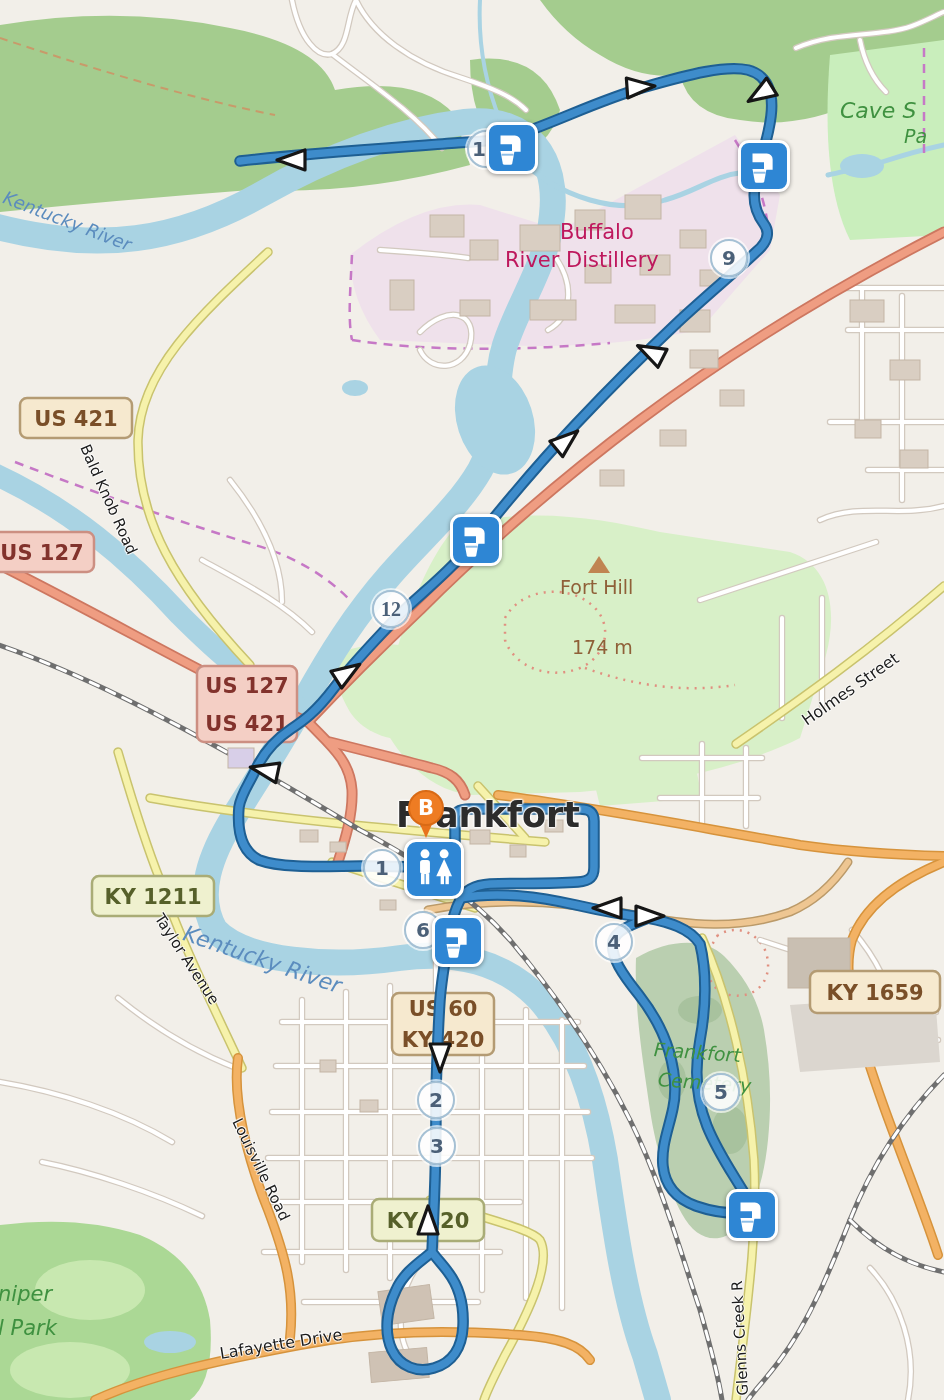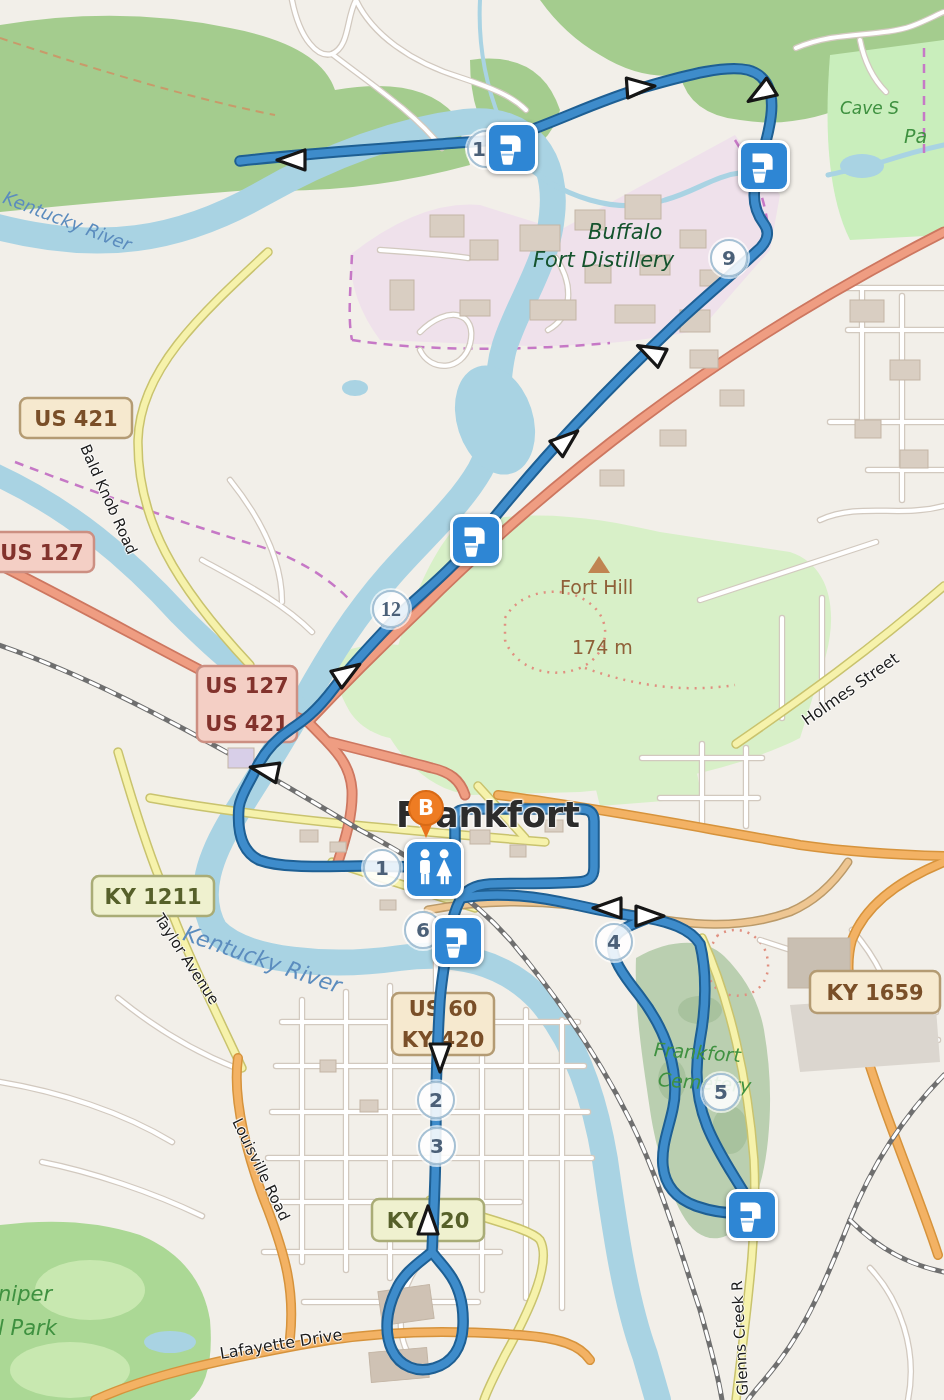--- a/index.html
+++ b/index.html
@@ -19,21 +19,21 @@
   .badge-cream{fill:#f6e9cf;stroke:#b49b73;stroke-width:2.5;}
   .badge-pink{fill:#f4cfc5;stroke:#cc8f82;stroke-width:2.5;}
   .badge-olive{fill:#eff1cf;stroke:#a9ac76;stroke-width:2.5;}
   .badge-label{font:600 21px "DejaVu Sans",sans-serif;text-anchor:middle;}
   .badge-label.cream{fill:#7a4f28;} .badge-label.pink{fill:#82322c;} .badge-label.olive{fill:#56602a;}
 
   
   .map-label{position:absolute;white-space:nowrap;transform-origin:0 50%;line-height:1;pointer-events:none;}
   .lbl-water{color:#5b8cbe;font-style:italic;}
   .lbl-green{color:#3f9140;font-style:italic;}
-  .lbl-industrial{color:#14532d;font-style:italic;padding-left:28px;}
+  .lbl-industrial{color:#be185d;}
   .lbl-peak{color:#8f6038;}
   .lbl-road{color:#1c1c1c;text-shadow:-1px 0 1px #fff,1px 0 1px #fff,0 -1px 1px #fff,0 1px 1px #fff;}
   .lbl-city{color:#2c2c2c;font-weight:600;text-shadow:-1px 0 2px #fff,1px 0 2px #fff,0 -1px 2px #fff,0 1px 2px #fff;}
   .peak-tri{position:absolute;width:0;height:0;border-left:11px solid transparent;
     border-right:11px solid transparent;border-bottom:17px solid #c08552;}
 
   
   .mile-marker{position:absolute;width:38px;height:38px;border-radius:50%;
     background:rgba(255,255,255,.88);border:2.5px solid #a5c0d4;
     box-shadow:0 0 0 2px rgba(255,255,255,.65);display:flex;align-items:center;justify-content:center;
@@ -298,22 +298,22 @@
 
   <g>
     <use href="#route-paths" class="qc"></use>
         <use href="#route-paths" class="qf"></use>
   </g>
 </svg>
 
 <div class="map-label lbl-water" style="left:4px;top:188px;font-size:18px;transform:rotate(21deg);">Kentucky River</div>
 <div class="map-label lbl-water" style="left:184px;top:922px;font-size:22px;transform:rotate(19deg);">Kentucky River</div>
 <div class="map-label lbl-industrial" style="left:560px;top:222px;font-size:21px;">Buffalo</div>
-<div class="map-label lbl-industrial" style="left:505px;top:250px;font-size:21px;">Fort Distillery</div>
-<div class="map-label lbl-green" style="left:840px;top:100px;font-size:17px;">Cave S</div>
+<div class="map-label lbl-industrial" style="left:505px;top:250px;font-size:21px;">River Distillery</div>
+<div class="map-label lbl-green" style="left:840px;top:100px;font-size:22px;">Cave S</div>
 <div class="map-label lbl-green" style="left:904px;top:127px;font-size:19px;">Pa</div>
 <div class="peak-tri" style="left:588px;top:556px;"></div>
 <div class="map-label lbl-peak" style="left:560px;top:578px;font-size:19px;">Fort Hill</div>
 <div class="map-label lbl-peak" style="left:572px;top:638px;font-size:19px;">174 m</div>
 <div class="map-label lbl-city" style="left:396px;top:798px;font-size:35px;">Frankfort</div>
 <div class="map-label lbl-green" style="left:654px;top:1040px;font-size:19px;transform:rotate(4deg);">Frankfort</div>
 <div class="map-label lbl-green" style="left:658px;top:1070px;font-size:19px;transform:rotate(4deg);">Cemetery</div>
 <div class="map-label lbl-road" style="left:804px;top:714px;font-size:16px;transform:rotate(-35deg);">Holmes Street</div>
 <div class="map-label lbl-road" style="left:84px;top:438px;font-size:15px;transform:rotate(66deg);">Bald Knob Road</div>
 <div class="map-label lbl-road" style="left:158px;top:908px;font-size:15px;transform:rotate(57deg);">Taylor Avenue</div>

